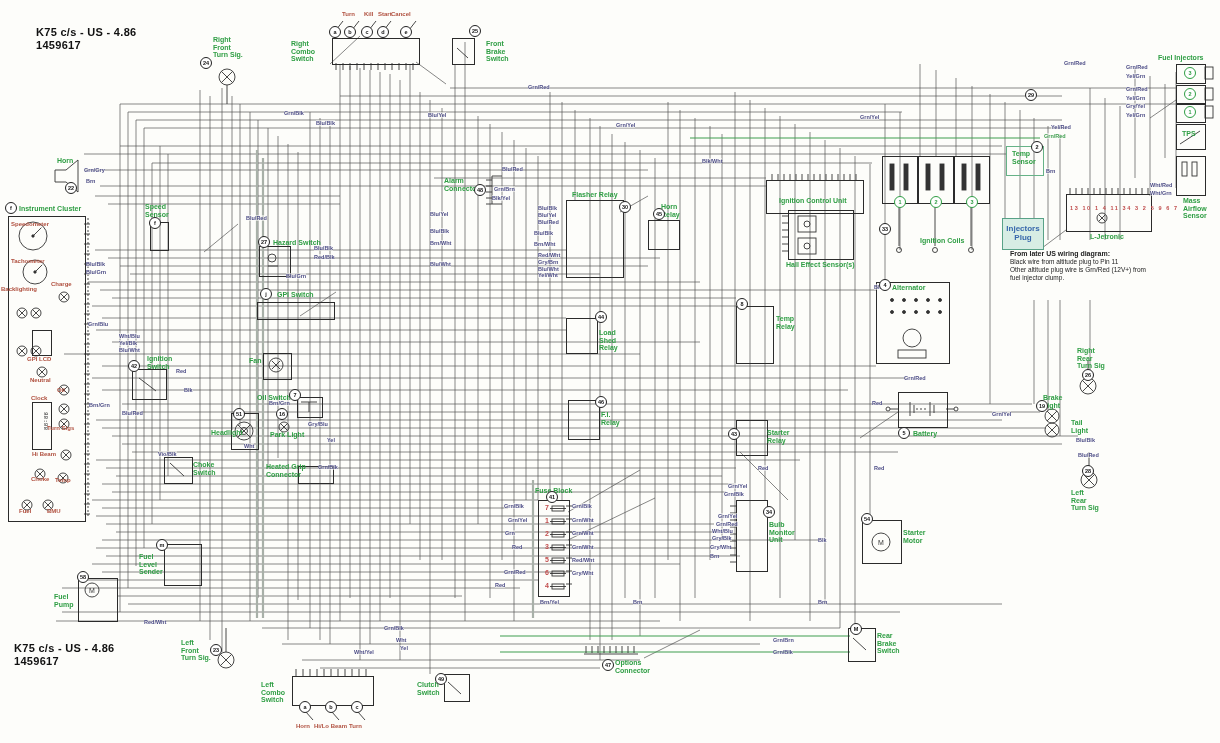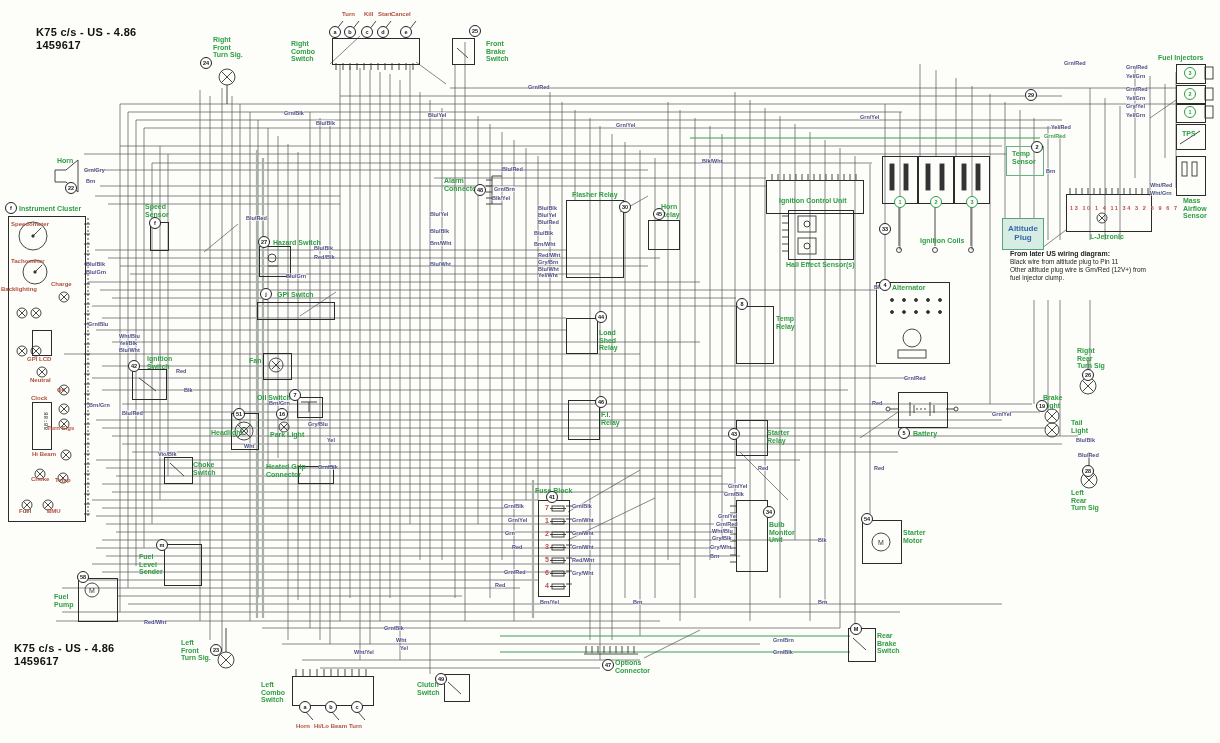--- a/index.html
+++ b/index.html
@@ -512,21 +512,21 @@
     <div class="title-line">1459617</div>
   </div>
 
   <div class="noteblock" style="left:1010px;top:249px;">
     <div class="note-head">From later US wiring diagram:</div>
     <div class="note-line">Black wire from altitude plug to Pin 11</div>
     <div class="note-line">Other altitude plug wire is Grn/Red (12V+) from</div>
     <div class="note-line">fuel injector clump.</div>
   </div>
 
-  <div class="altitude" id="altitude-plug" style="left: 1002px; top: 218px; width: 40px; height: 25px;">Altitude
+  <div class="altitude" id="altitude-plug" style="left: 1002px; top: 218px; width: 40px; height: 25px;">Injectors
 Plug</div>
 
   <div class="pins" style="left:1070px;top:205px;">13 10 1 4 11 34 3 2 5 9 6 7</div>
 <div class="glabel" style="left: 213px; top: 36px;">Right
 Front
 Turn Sig.</div>
     <div class="glabel" style="left: 291px; top: 40px;">Right
 Combo
 Switch</div>
     <div class="glabel" style="left: 486px; top: 40px;">Front

